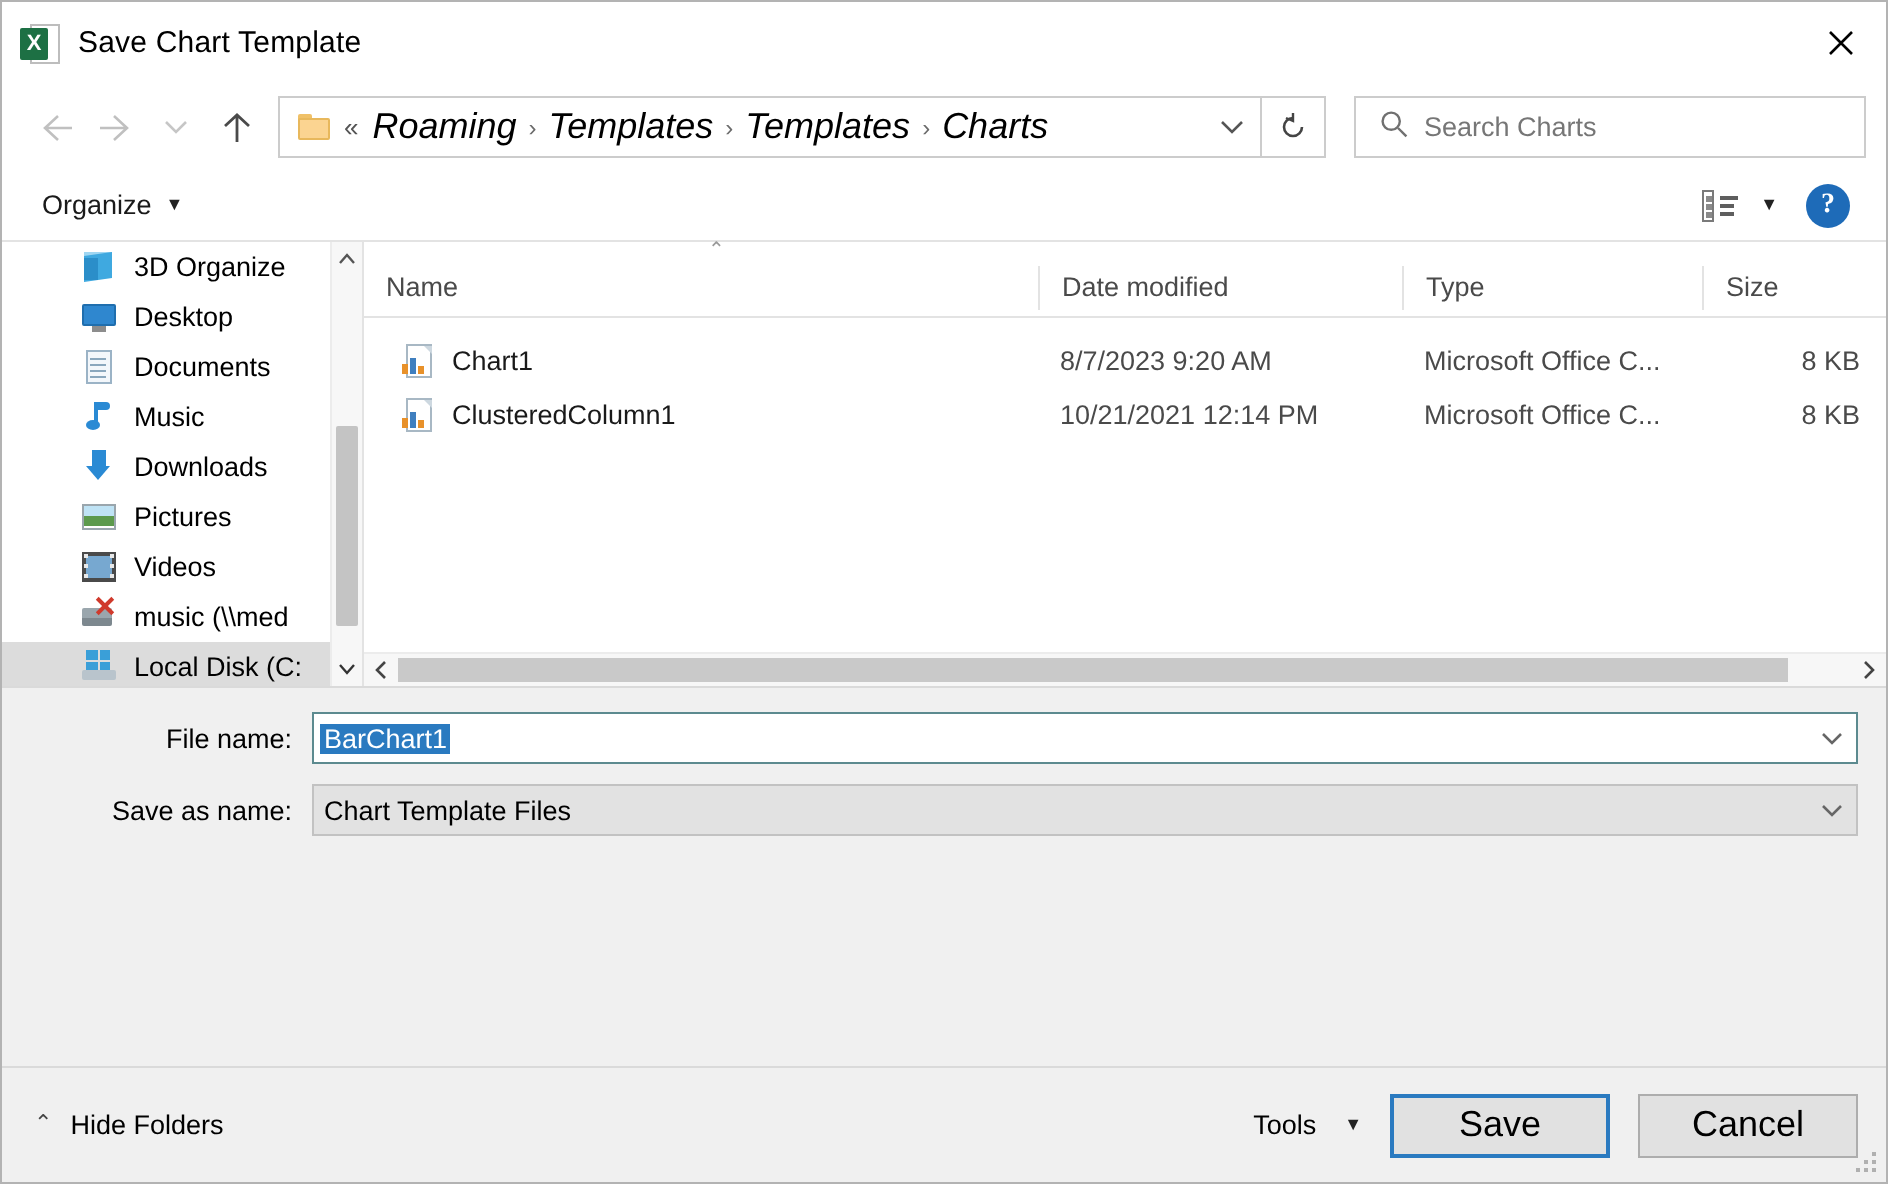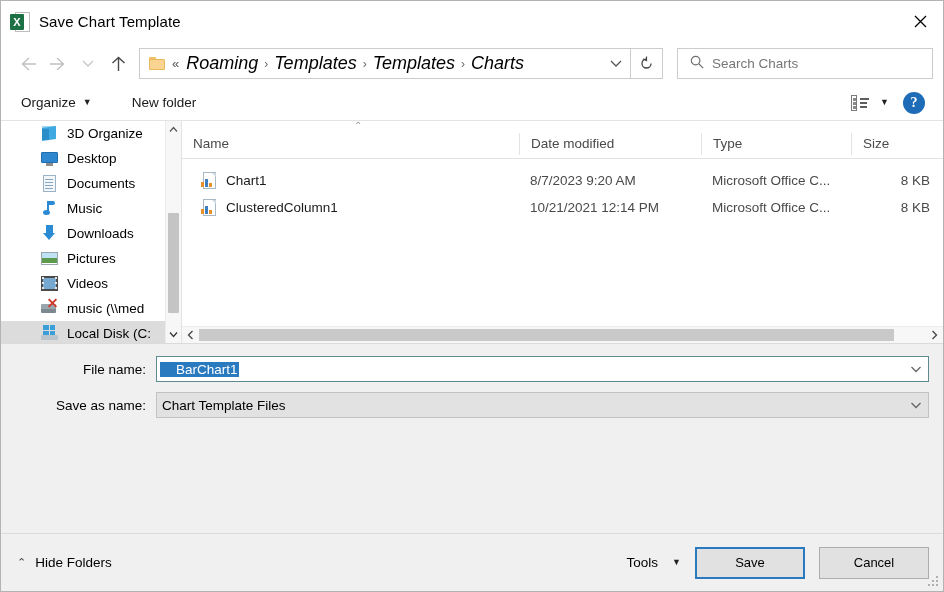--- a/index.html
+++ b/index.html
@@ -521,21 +521,21 @@
   }
   .combo-value {
     padding-left: 5px;
     font-size: 13.5px;
     white-space: nowrap;
     overflow: hidden;
   }
   .combo-value.selected-text {
     background: #2a7ac0;
     color: #ffffff;
-    padding-left: 16px;
+    padding-left: 2px;
     padding-right: 1px;
     margin-left: 3px;
   }
   .combo-caret {
     position: absolute;
     right: 0; top: 0;
     width: 24px; height: 24px;
     display: flex; align-items: center; justify-content: center;
   }
   .filler {
@@ -573,21 +573,21 @@
     display: flex;
     align-items: center;
     font-size: 13.5px;
     color: #000;
     margin-right: 14px;
   }
   .tools-caret { margin-left: 14px; font-size: 9px; color: #222; line-height: 1; }
   .btn {
     width: 110px;
     height: 32px;
-    font-size: 13px;
+    font-size: 18px;
     color: #000;
     display: flex;
     align-items: center;
     justify-content: center;
     box-sizing: border-box;
     background: #e1e1e1;
     border: 1px solid #adadad;
     margin-right: 14px;
   }
   .btn-save {
@@ -682,23 +682,20 @@
       </span>
       <span class="search-ph">Search Charts</span>
     </div>
   </div>
 
   <div class="cmdbar">
     <div class="cmd-item cmd-organize">
       <span>Organize</span>
       <span class="cmd-caret">▼</span>
     </div>
-    <div class="cmd-item cmd-newfolder">
-      <span>New folder</span>
-    </div>
     <div class="cmd-spacer"></div>
     <div class="viewicon">
       <div class="vcol">
           <i style="top:2px"></i>
           <i style="top:6px"></i>
           <i style="top:10px"></i>
         </div>
       <div class="vline" style="top:3px; width:9px;"></div>
       <div class="vline" style="top:7px; width:7px;"></div>
       <div class="vline" style="top:11px; width:7px;"></div>

